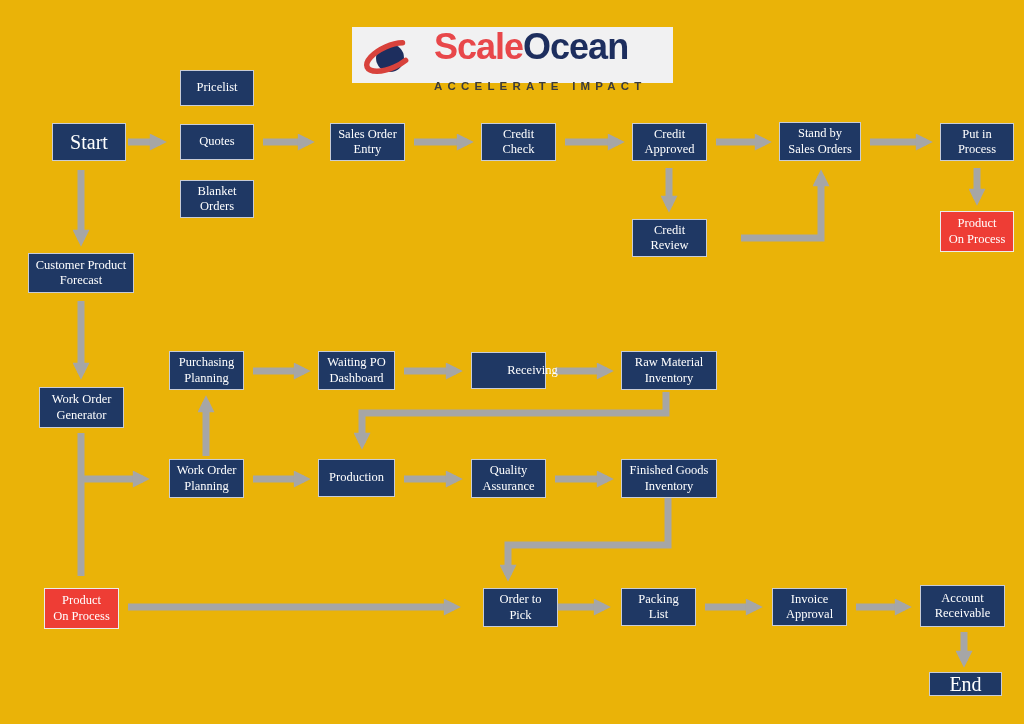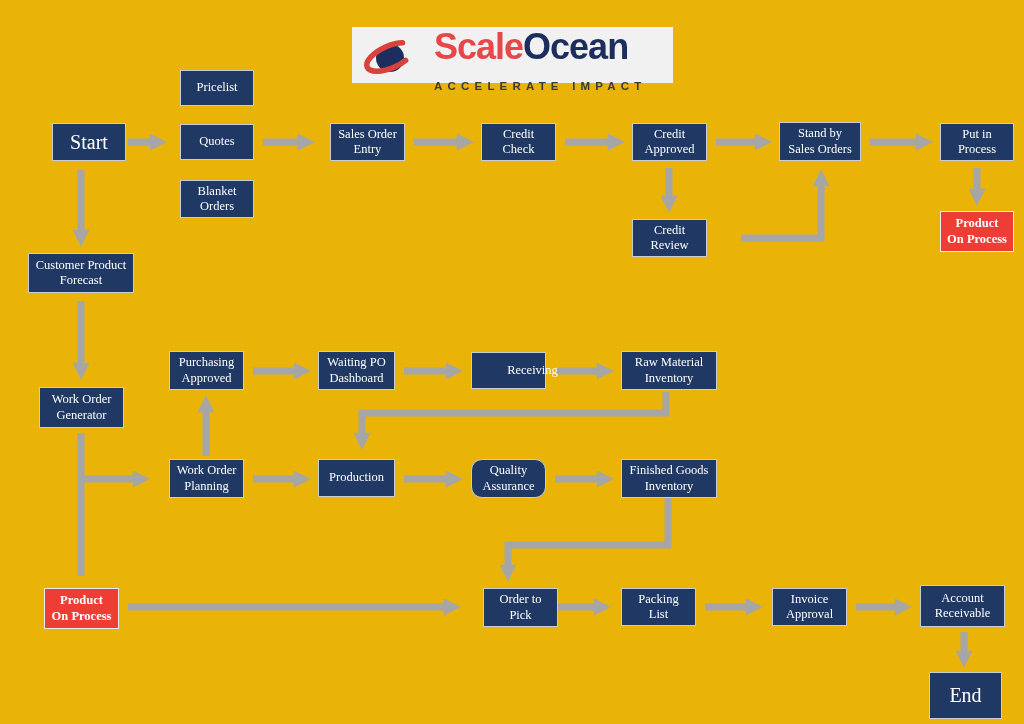--- a/index.html
+++ b/index.html
@@ -14,21 +14,21 @@
          line-height:40px;letter-spacing:-1px;white-space:nowrap;}
   .brand-red{color:#e8474a;}
   .brand-navy{color:#1d2e5e;}
   .tagline{font-family:"Liberation Sans",sans-serif;font-weight:600;font-size:11.5px;
            color:#3b3b3b;letter-spacing:5.2px;margin-top:13px;white-space:nowrap;}
   
   #edges{position:absolute;left:0;top:0;width:1024px;height:724px;}
   .node{position:absolute;box-sizing:border-box;background:#1f3864;color:#ffffff;
         border:1px solid #c8ccd6;display:flex;align-items:center;justify-content:center;
         text-align:center;font-size:12.5px;line-height:1.22;white-space:pre-line;}
-  .node.red{background:#ee3d35;border-color:#ececec;font-weight:bold;}
+  .node.red{background:#ee3d35;border-color:#ececec;}
   .node.lg{font-size:20px;}
 </style>
 </head>
 <body>
 
 <div id="page">
 
   <div class="logo-strip">
     <svg class="logo-icon" width="62" height="54" viewBox="0 0 62 54">
       <circle cx="30" cy="29" r="14" fill="#1d2e5e"></circle>
@@ -95,39 +95,39 @@
 Sales Orders</div>
       <div class="node" style="left: 940px; top: 123px; width: 74px; height: 38px;">Put in
 Process</div>
       <div class="node red" style="left: 940px; top: 211px; width: 74px; height: 41px;">Product
 On Process</div>
       <div class="node" style="left: 28px; top: 253px; width: 106px; height: 40px;">Customer Product
 Forecast</div>
       <div class="node" style="left: 39px; top: 387px; width: 85px; height: 41px;">Work Order
 Generator</div>
       <div class="node" style="left: 169px; top: 351px; width: 75px; height: 39px;">Purchasing
-Approved</div>
+Planning</div>
       <div class="node" style="left: 318px; top: 351px; width: 77px; height: 39px;">Waiting PO
 Dashboard</div>
       <div class="node" style="left: 471px; top: 352px; width: 75px; height: 37px; padding-left: 48px;">Receiving</div>
       <div class="node" style="left: 621px; top: 351px; width: 96px; height: 39px;">Raw Material
 Inventory</div>
       <div class="node" style="left: 169px; top: 459px; width: 75px; height: 39px;">Work Order
 Planning</div>
       <div class="node" style="left: 318px; top: 459px; width: 77px; height: 38px;">Production</div>
-      <div class="node" style="left: 471px; top: 459px; width: 75px; height: 39px; border-radius: 11px;">Quality
+      <div class="node" style="left: 471px; top: 459px; width: 75px; height: 39px;">Quality
 Assurance</div>
       <div class="node" style="left: 621px; top: 459px; width: 96px; height: 39px;">Finished Goods
 Inventory</div>
       <div class="node red" style="left: 44px; top: 588px; width: 75px; height: 41px;">Product
 On Process</div>
       <div class="node" style="left: 471px; top: 588px; width: 75px; height: 39px; margin-left: 12px;">Order to
 Pick</div>
       <div class="node" style="left: 621px; top: 588px; width: 75px; height: 38px;">Packing
 List</div>
       <div class="node" style="left: 772px; top: 588px; width: 75px; height: 38px;">Invoice
 Approval</div>
       <div class="node" style="left: 920px; top: 585px; width: 85px; height: 42px;">Account
 Receivable</div>
-      <div class="node lg" style="left: 929px; top: 672px; width: 73px; height: 47px;">End</div>
+      <div class="node lg" style="left: 929px; top: 672px; width: 73px; height: 24px;">End</div>
     </div>
 
 </div>
 
 </body></html>

